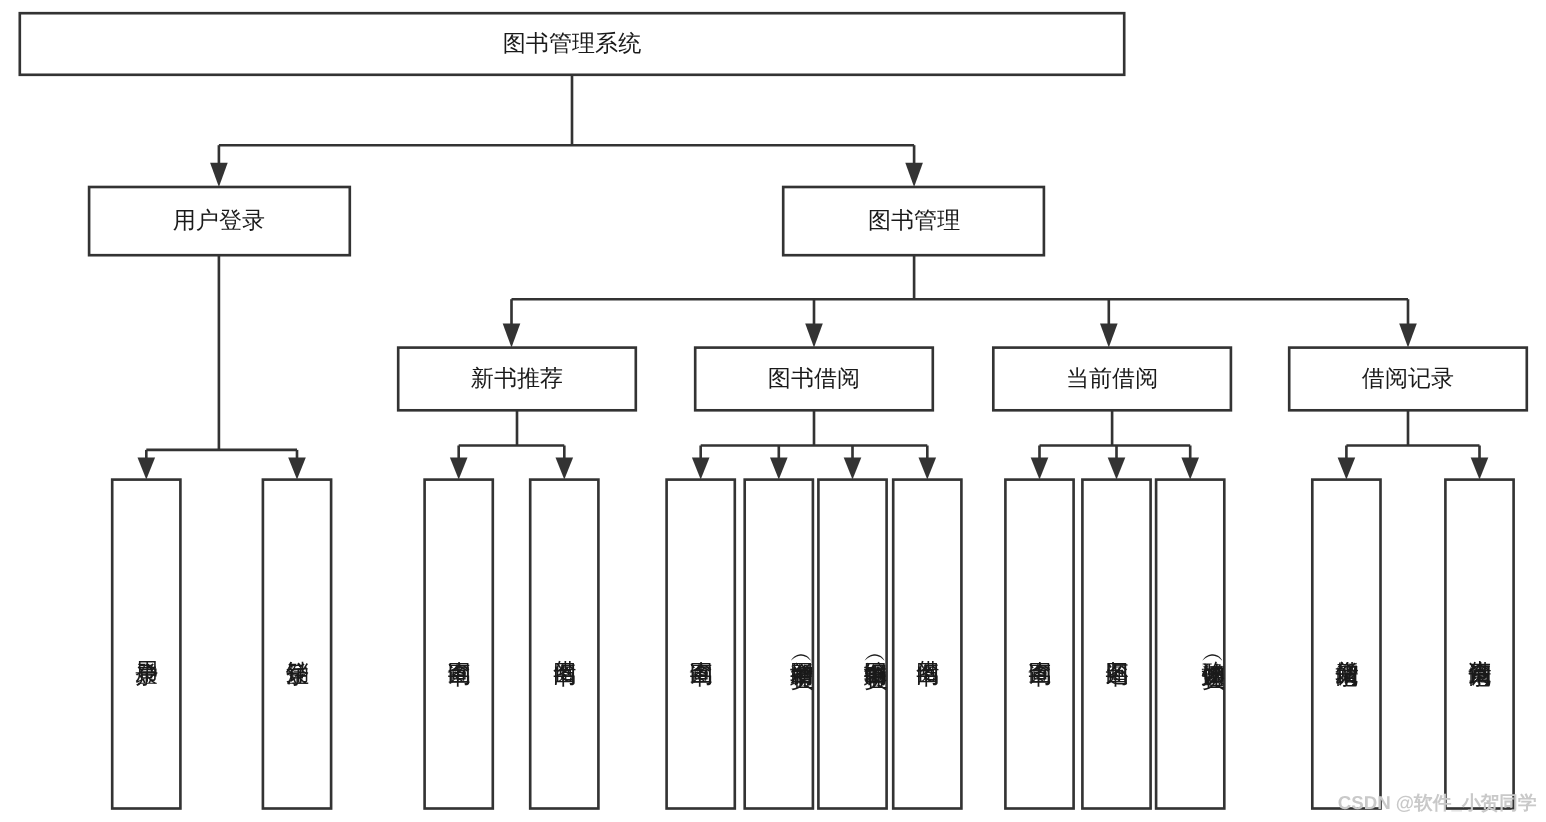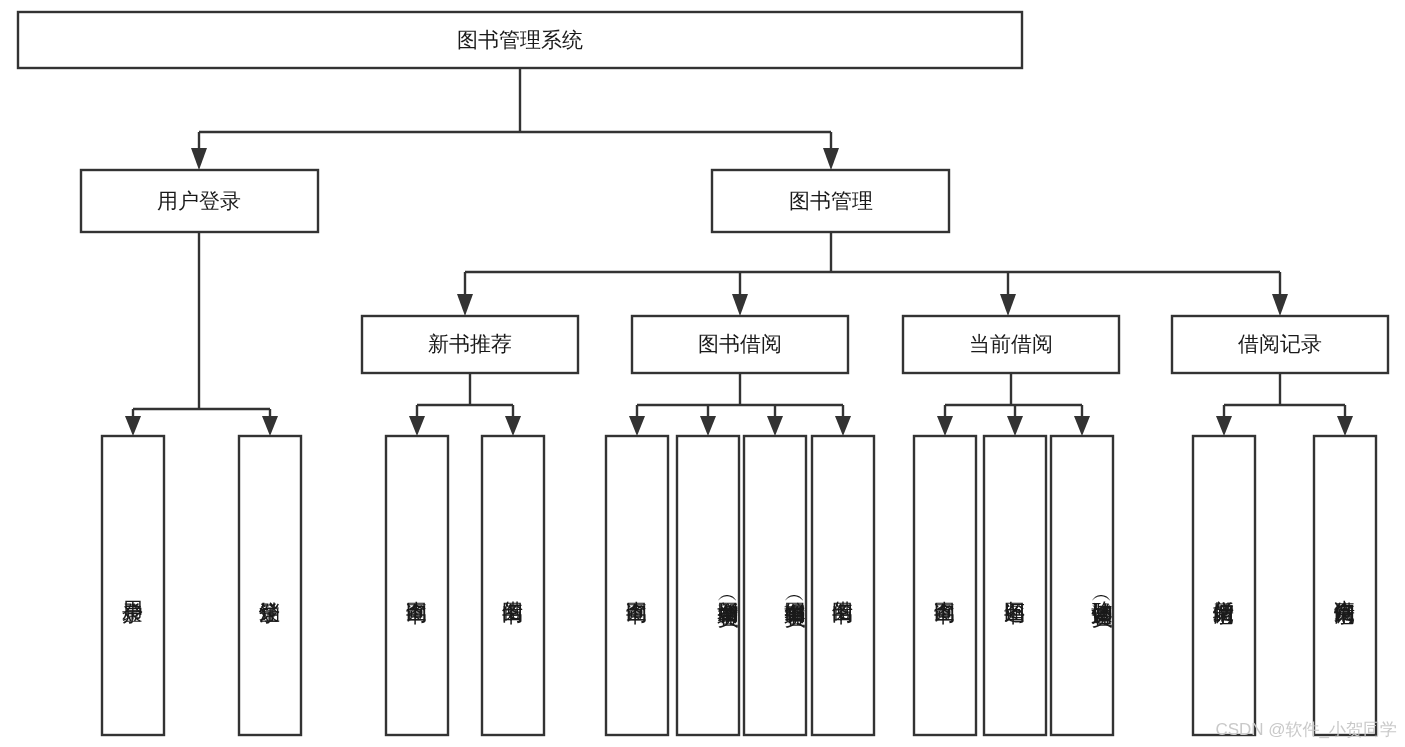--- a/index.html
+++ b/index.html
@@ -62,20 +62,21 @@
     pointer-events: none;
   }
   .watermark {
     position: absolute;
     right: 8px;
     bottom: 6px;
     font-family: "Liberation Sans", "DejaVu Sans", sans-serif;
     font-size: 17px;
     color: #c9c9c9;
     white-space: nowrap;
+    font-weight: bold;
   }
 </style>
 </head>
 <body>
 
 <div id="diagram-root">
 
   <svg class="flow" viewBox="0 0 1405 747">
 
     <g>

